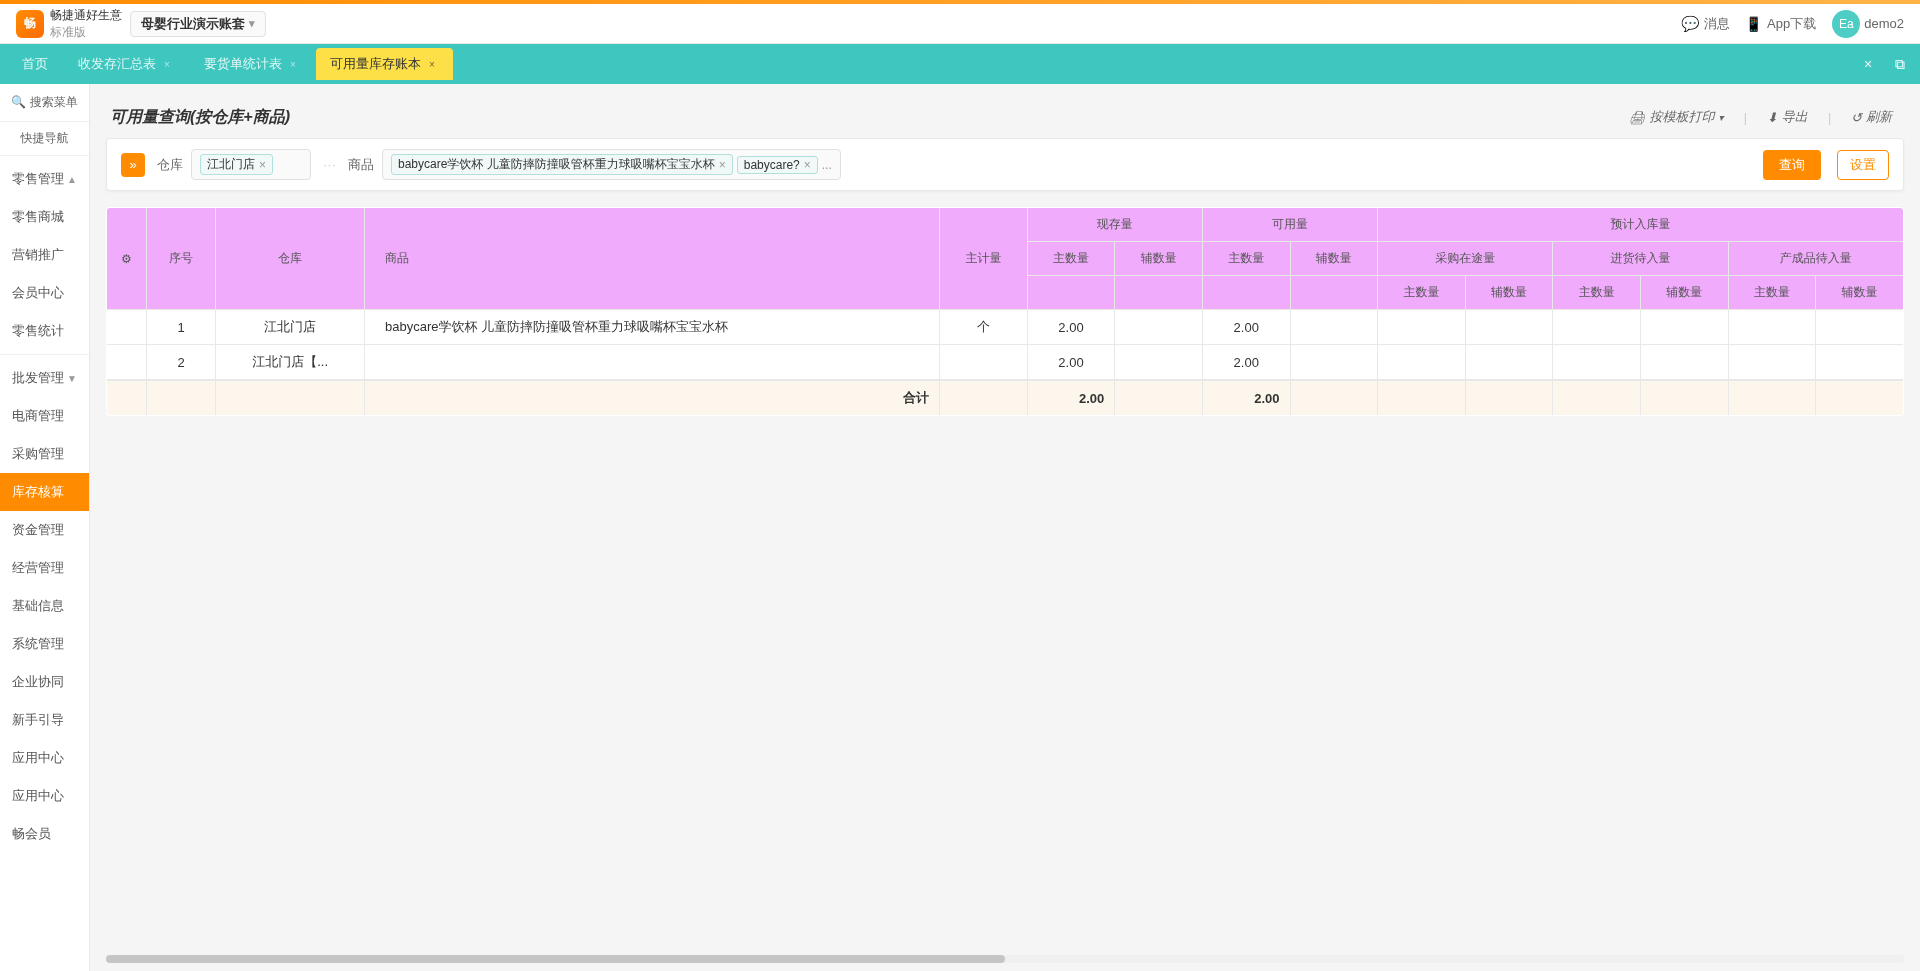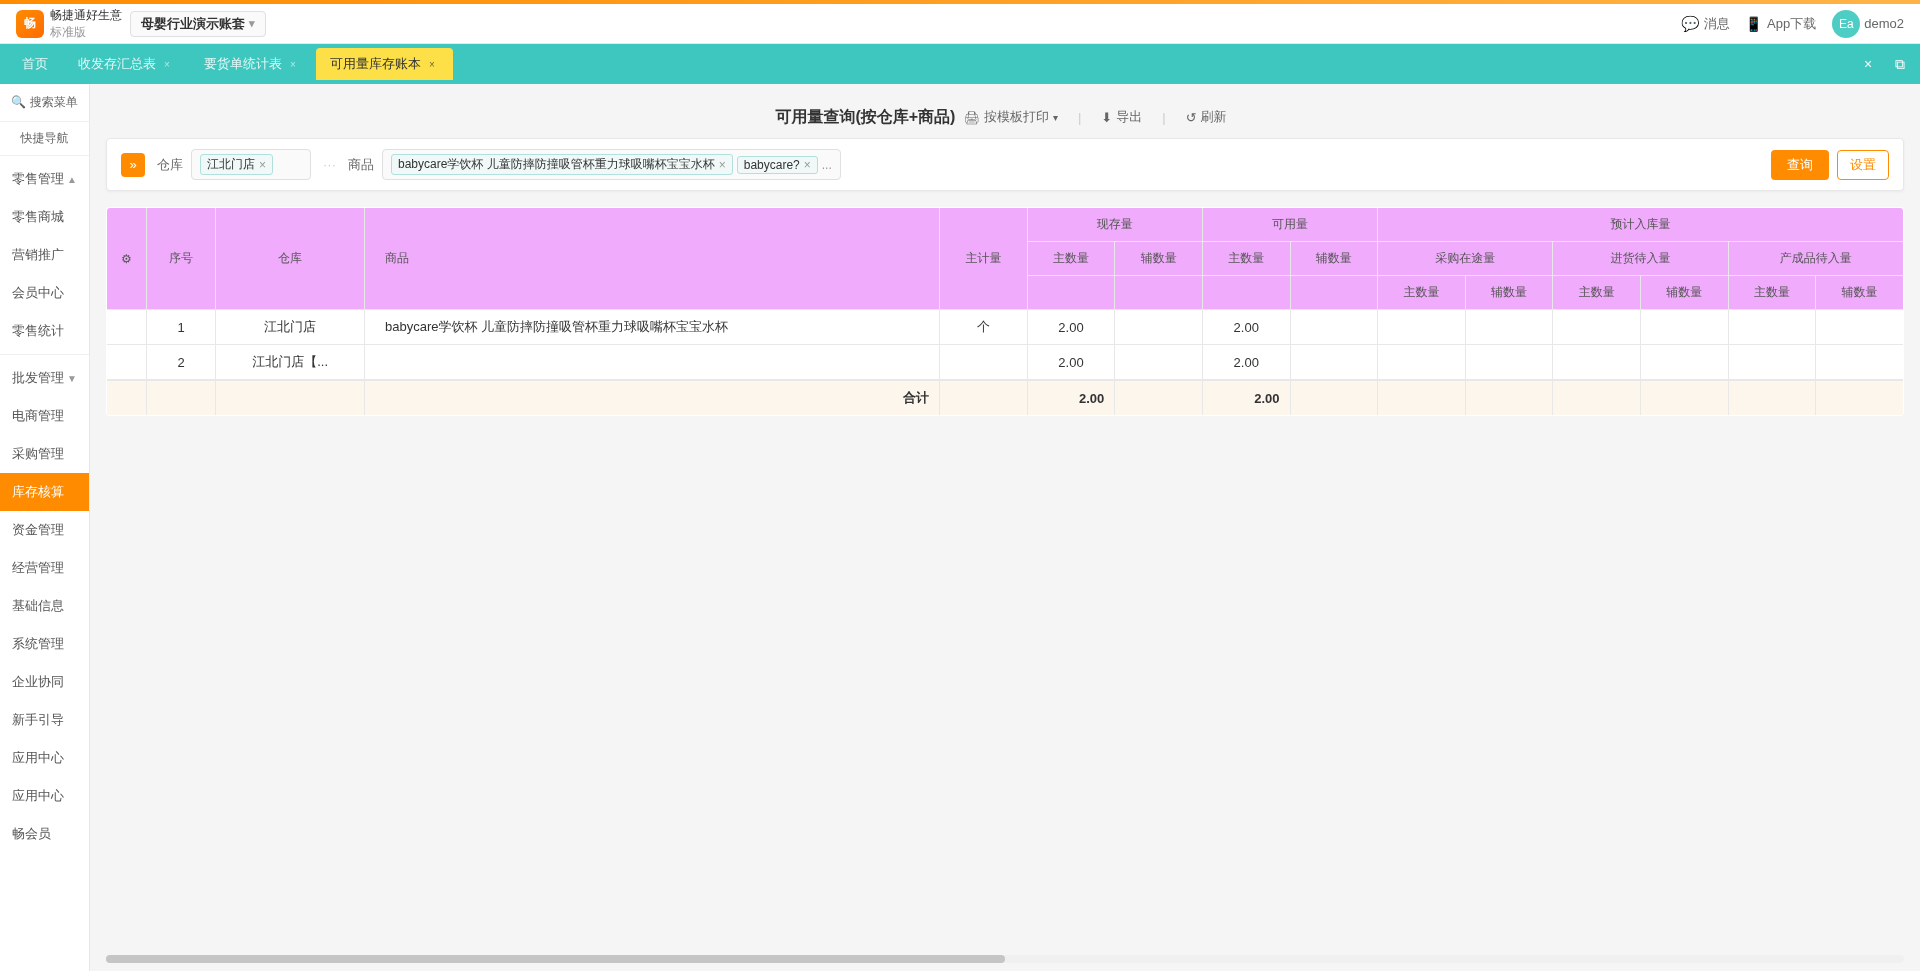--- a/index.html
+++ b/index.html
@@ -34,35 +34,35 @@
     .sidebar-search { padding: 10px 8px; font-size: 12px; color: #666; cursor: pointer; text-align: center; border-bottom: 1px solid #f0f0f0; }
     .sidebar-nav { padding: 8px 0; font-size: 12px; color: #666; cursor: pointer; text-align: center; border-bottom: 1px solid #f0f0f0; }
     .sidebar-section { padding: 4px 0; }
     .sidebar-item { display: flex; align-items: center; justify-content: space-between; padding: 10px 12px; font-size: 13px; color: #555; cursor: pointer; }
     .sidebar-item.active { background: #ff8c00; color: #fff; }
     .sidebar-item .caret { font-size: 10px; color: #999; }
     .sidebar-divider { height: 1px; background: #f0f0f0; margin: 4px 0; }
 
     
     .content { flex: 1; overflow: hidden; display: flex; flex-direction: column; padding: 0; }
-    .page-header { padding: 12px 20px 8px; display: flex; align-items: center; justify-content: center; background: #f5f5f5; }
+    .page-header { padding: 12px 20px 8px; display: flex; align-items: center; justify-content: space-between; background: #f5f5f5; font-style: italic; }
     .page-title { font-size: 16px; font-weight: 600; color: #333; }
     .page-actions { display: flex; align-items: center; gap: 12px; }
     .page-action-btn { display: flex; align-items: center; gap: 4px; font-size: 13px; color: #666; cursor: pointer; padding: 4px 8px; border-radius: 4px; }
     .page-action-divider { color: #ccc; }
     .filter-expand-btn { width: 24px; height: 24px; background: #ff8c00; border-radius: 4px; display: flex; align-items: center; justify-content: center; color: white; cursor: pointer; flex-shrink: 0; }
     .filter-group { display: flex; align-items: center; gap: 8px; }
     .filter-label { font-size: 13px; color: #666; white-space: nowrap; }
     .filter-input { border: 1px solid #e0e0e0; border-radius: 4px; padding: 4px 8px; font-size: 13px; display: flex; align-items: center; gap: 6px; background: #fafafa; min-width: 120px; }
     .filter-tag { background: #f0f9f8; border: 1px solid #b2e0dc; border-radius: 3px; padding: 1px 6px; font-size: 12px; color: #333; display: flex; align-items: center; gap: 4px; }
     .filter-tag .remove { cursor: pointer; color: #999; font-size: 12px; }
     .filter-ellipsis { color: #999; font-size: 12px; cursor: pointer; }
     .filter-actions { display: flex; gap: 8px; margin-left: auto; }
     .btn-primary { background: #ff8c00; color: white; border: none; border-radius: 4px; padding: 5px 16px; font-size: 13px; cursor: pointer; }
-    .btn-settings { background: white; color: #ff8c00; border: 1px solid #ff8c00; border-radius: 4px; padding: 5px 12px; font-size: 13px; cursor: pointer; }
+    .btn-settings { background: white; color: #ff8c00; border: 1px solid #ff8c00; border-radius: 4px; padding: 5px 12px; font-size: 13px; cursor: pointer; margin-left: 8px; }
 
     
     .table-container { flex: 1; overflow: auto; padding: 0 16px 16px; margin-top: 8px; }
     .data-table { width: 100%; border-collapse: collapse; background: #fff; border: 1px solid #e8e8e8; border-radius: 4px; overflow: hidden; }
     .data-table th { background: #f0abfc; border: 1px solid #e8e8e8; padding: 8px 10px; font-size: 12px; color: #555; font-weight: 500; text-align: center; white-space: nowrap; }
     .data-table td { border: 1px solid #e8e8e8; padding: 8px 10px; font-size: 13px; color: #333; text-align: center; }
     .th-group-header { background: #f0f0f0; }
     .settings-col { width: 40px; }
 
     

